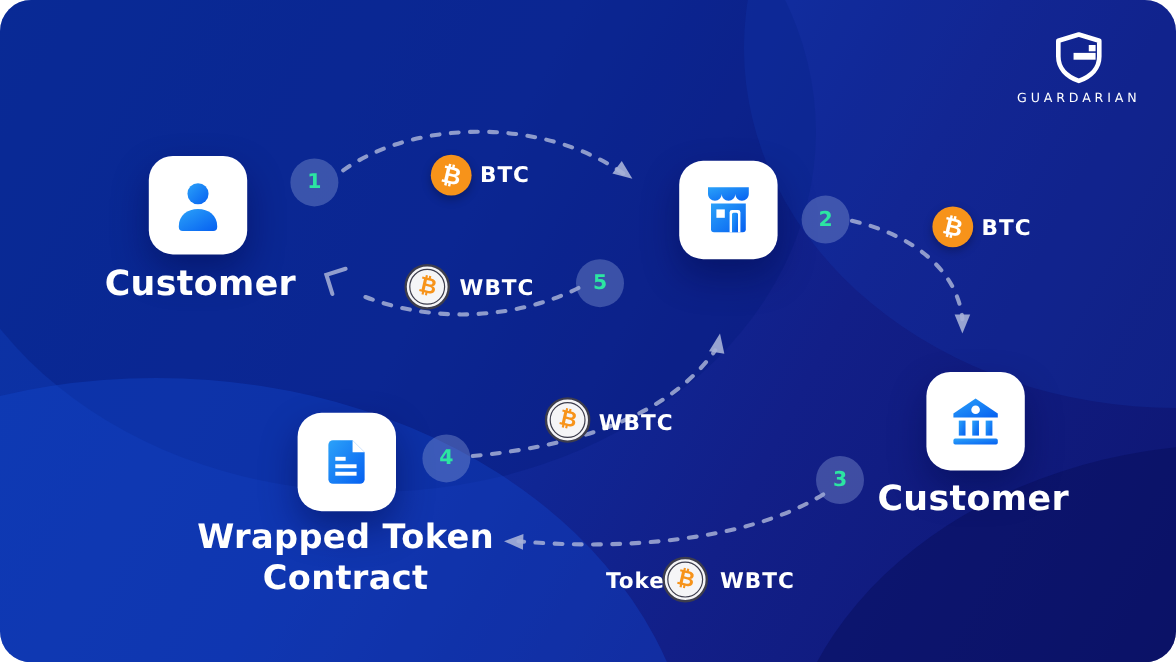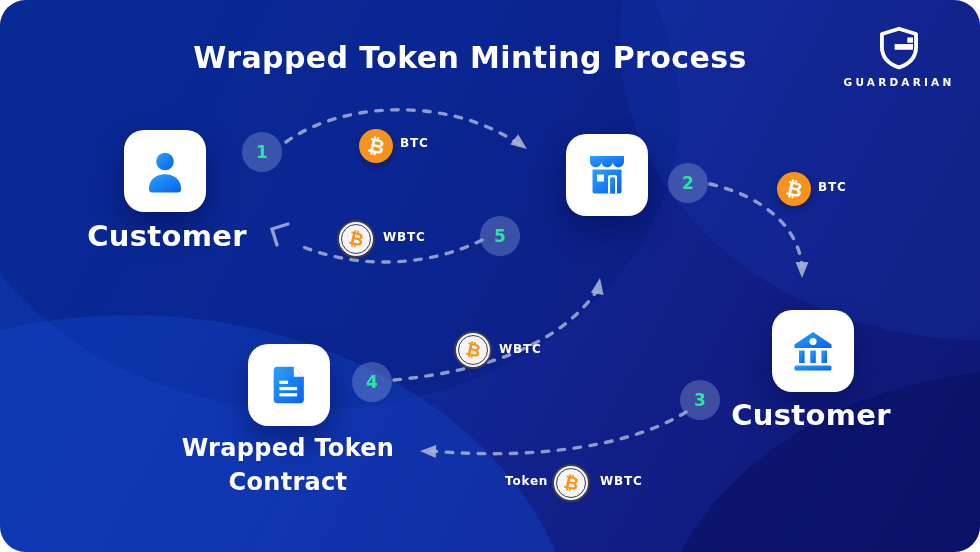--- a/index.html
+++ b/index.html
@@ -12,40 +12,40 @@
   .blob-dark-top{left:-60px;top:-190px;width:740px;height:600px;background:rgba(8,28,126,.42);}
   .blob-bright-bottom{left:-320px;top:315px;width:900px;height:700px;background:rgba(18,72,205,.38);}
   .blob-dark-br{left:650px;top:370px;width:760px;height:600px;background:rgba(8,14,92,.5);}
   .blob-bright-right{left:620px;top:-260px;width:720px;height:600px;background:rgba(22,70,200,.18);}
 
   .title{position:absolute;left:0;right:40px;top:40px;text-align:center;color:#fff;
     font-size:30px;font-weight:bold;letter-spacing:.4px;}
 
   .logo{position:absolute;left:843px;top:25px;width:112px;text-align:center;}
   .logo svg{display:block;margin:0 auto;}
-  .brand-name{margin-top:5px;color:#fff;font-size:10.5px;font-weight:bold;letter-spacing:3.2px;}
+  .brand-name{margin-top:5px;color:#fff;font-size:10.5px;font-weight:normal;letter-spacing:3.2px;}
 
   .card{position:absolute;width:82px;height:82px;background:#fff;border-radius:20px;
     box-shadow:0 14px 30px rgba(2,8,70,.45);display:flex;align-items:center;justify-content:center;}
   .entity-label{position:absolute;transform:translateX(-50%);color:#fff;font-weight:bold;
     font-size:29px;letter-spacing:.3px;white-space:nowrap;text-align:center;}
-  .entity-label.wrap{white-space:normal;width:310px;line-height:34px;font-size:24px;}
+  .entity-label.wrap{white-space:normal;width:310px;line-height:34px;font-size:28px;}
 
   .badge{position:absolute;width:40px;height:40px;border-radius:50%;
     background:rgba(150,168,222,.35);display:flex;align-items:center;justify-content:center;
     color:#2ce5a2;font-weight:bold;font-size:17px;}
 
   .coin{position:absolute;border-radius:50%;display:flex;align-items:center;justify-content:center;box-sizing:border-box;}
   .coin.btc{width:34px;height:34px;background:#f7931a;box-shadow:0 3px 8px rgba(0,0,0,.28);}
   .coin.btc span{color:#fff;font-size:20px;font-weight:bold;transform:rotate(13deg);line-height:1;}
   .coin.wbtc{width:38px;height:38px;background:#f5f5f7;border:2px solid #3d3d4d;}
   .coin.wbtc::after{content:"";position:absolute;inset:2px;border:1.5px solid #3d3d4d;border-radius:50%;}
   .coin.wbtc span{color:#f7931a;font-size:18px;font-weight:bold;transform:rotate(13deg);line-height:1;}
 
-  .flow-label{position:absolute;color:#fff;font-weight:bold;font-size:12px;letter-spacing:.8px;}
+  .flow-label{position:absolute;color:#fff;font-weight:bold;font-size:18px;letter-spacing:.8px;}
 
   svg.connectors{position:absolute;left:0;top:0;pointer-events:none;}
   .dash{fill:none;stroke:#b3bcdd;stroke-opacity:.78;stroke-width:3.4;
     stroke-dasharray:6.5 9.5;stroke-linecap:round;}
   .arrowhead{fill:#a6b1d8;fill-opacity:.9;}
   .arrowhead-open{fill:none;stroke:#aab4d8;stroke-opacity:.85;stroke-width:3.4;stroke-linecap:round;}
 </style>
 </head>
 <body>
 
@@ -74,21 +74,20 @@
 
     <path class="dash" d="M394 380 C478 372,556 348,596 292"></path>
     <g transform="translate(600,278) rotate(-80)">
       <polygon class="arrowhead" points="0,0 -16,6.5 -16,-6.5"></polygon>
     </g>
 
     <path class="dash" d="M482 240 C430 266,358 271,296 244"></path>
     <polyline class="arrowhead-open" points="288,224 272,229 277,245"></polyline>
   </svg>
 
-  <div class="title">Wrapped Token Minting Process</div>
 
   <div class="logo">
     <svg width="42" height="46" viewBox="0 0 48 50">
       <path d="M24 3 L43.5 9 V24 C43.5 35 35.8 43 24 47.2 C12.2 43 4.5 35 4.5 24 V9 Z" fill="none" stroke="#ffffff" stroke-width="4.4" stroke-linejoin="round"></path>
       <rect x="19" y="20.5" width="21" height="6.5" fill="#ffffff"></rect>
       <rect x="33.5" y="13" width="6.5" height="6" fill="#ffffff"></rect>
     </svg>
     <div class="brand-name">GUARDARIAN</div>
   </div>
 

